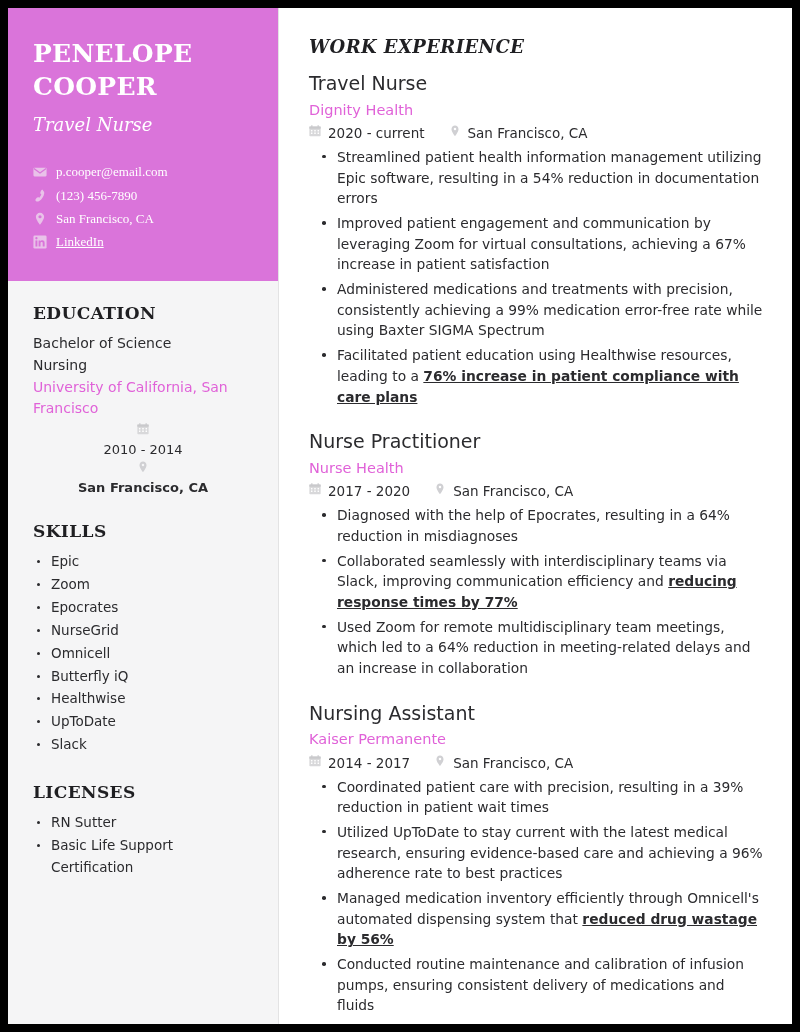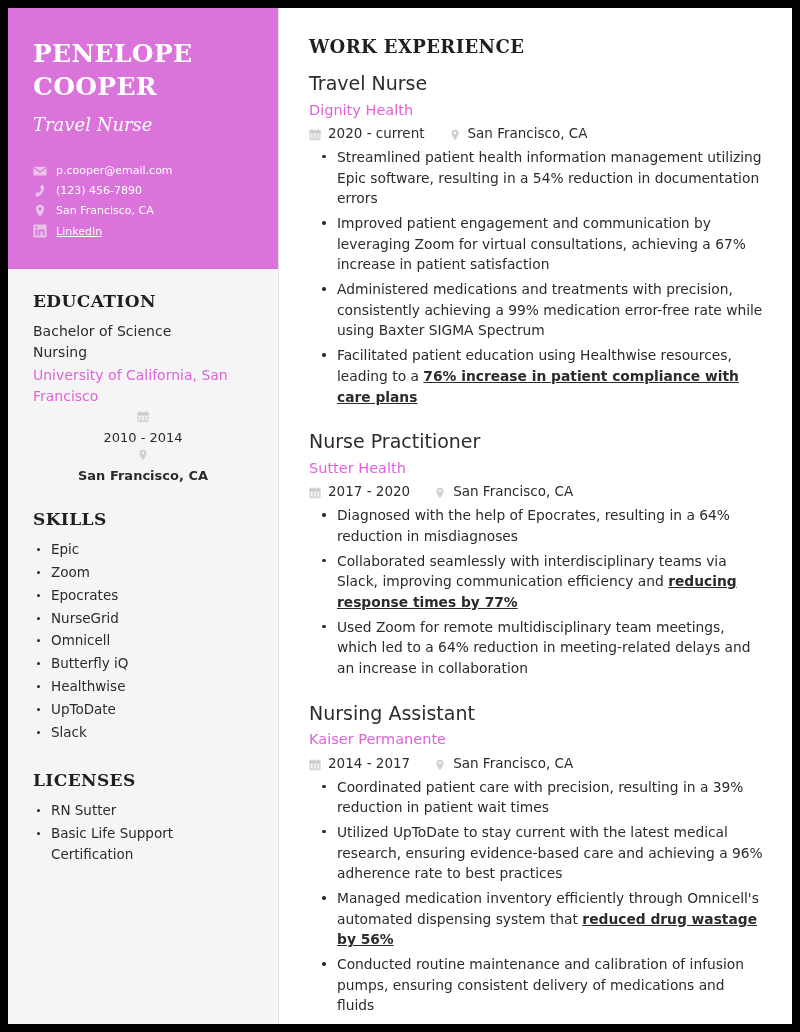--- a/index.html
+++ b/index.html
@@ -55,23 +55,24 @@
     line-height: 1.3;
   }
 
   .contact-list { margin-top: 26px; }
 
   .contact-row {
     display: flex;
     align-items: center;
     gap: 9px;
     color: #ffffff;
-    font-size: 11px;
+    font-size: 13px;
     line-height: 1.55;
     margin-bottom: 3px;
+    font-family: Liberation Serif, serif;
   }
 
   .contact-row .ico {
     width: 14px;
     height: 14px;
     flex: 0 0 14px;
     display: flex;
     align-items: center;
     justify-content: center;
   }
@@ -148,20 +149,21 @@
     background: #ffffff;
   }
 
   .main-heading {
     font-family: "DejaVu Serif", serif;
     font-weight: bold;
     font-size: 18px;
     letter-spacing: 0.4px;
     color: #1f1f22;
     margin-bottom: 14px;
+    font-style: italic;
   }
 
   .job { margin-bottom: 22px; }
 
   .job-role {
     font-size: 19px;
     color: #2b2b2e;
     line-height: 1.35;
   }
 
@@ -174,21 +176,21 @@
 
   .job-meta {
     display: flex;
     align-items: center;
     margin-top: 5px;
     font-size: 13.5px;
     color: #2b2b2e;
   }
   .job-meta .seg {
     display: flex;
-    align-items: flex-end;
+    align-items: flex-start;
     gap: 7px;
   }
   .job-meta .seg.loc { margin-left: 24px; }
   .job-meta .ico {
     width: 12px; height: 12px; flex: 0 0 12px;
     display: flex; align-items: center; justify-content: center;
   }
 
   ul.job-ul {
     list-style: none;
@@ -376,21 +378,21 @@
       <ul class="job-ul">
         <li><span>Streamlined patient health information management utilizing Epic software, resulting in a 54% reduction in documentation errors</span><span class="hl"></span></li>
         <li><span>Improved patient engagement and communication by leveraging Zoom for virtual consultations, achieving a 67% increase in patient satisfaction</span><span class="hl"></span></li>
         <li><span>Administered medications and treatments with precision, consistently achieving a 99% medication error-free rate while using Baxter SIGMA Spectrum</span><span class="hl"></span></li>
         <li><span>Facilitated patient education using Healthwise resources, leading to a </span><span class="hl">76% increase in patient compliance with care plans</span></li>
       </ul>
     </section>
 
     <section class="job">
       <div class="job-role">Nurse Practitioner</div>
-      <div class="job-company">Sutter Health</div>
+      <div class="job-company">Nurse Health</div>
       <div class="job-meta">
         <span class="seg">
           <span class="ico">
             <svg width="12" height="12" viewBox="0 0 16 16">
                 <rect x="0.5" y="2" width="15" height="13" rx="1" fill="#d8d8da"></rect>
                 <rect x="0.5" y="2" width="15" height="3" fill="#c9c9cc"></rect>
                 <rect x="3" y="0.3" width="1.6" height="3" fill="#c9c9cc"></rect>
                 <rect x="11.4" y="0.3" width="1.6" height="3" fill="#c9c9cc"></rect>
                 <g fill="#ffffff">
                   <rect x="2.6" y="6.6" width="2" height="2"></rect>

